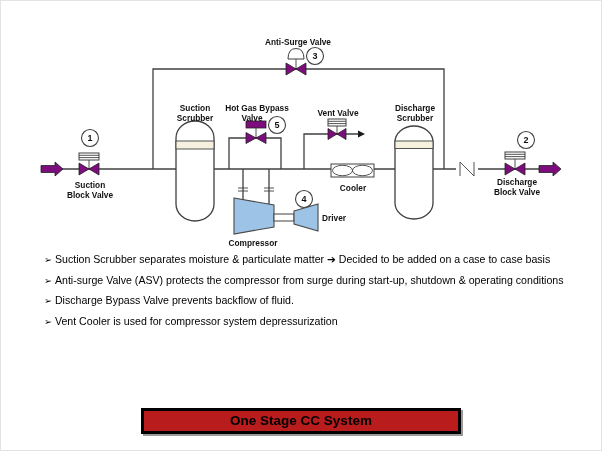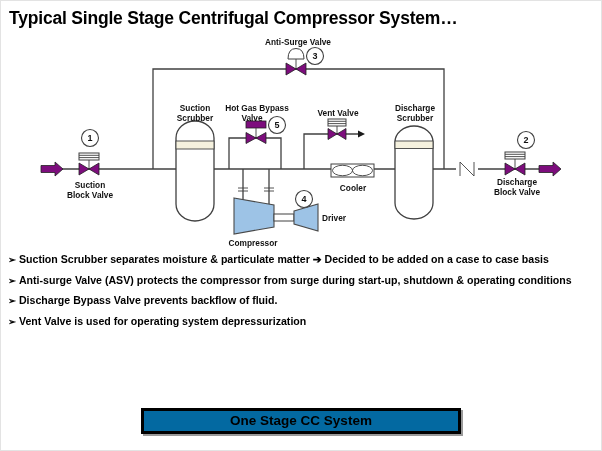--- a/index.html
+++ b/index.html
@@ -18,36 +18,35 @@
   .vessel{fill:#ffffff;stroke:#404040;stroke-width:1.3;}
   .band{fill:#F5F1DE;stroke:#404040;stroke-width:0.9;}
   .pv{fill:#7D0D7D;stroke:#222222;stroke-width:0.8;}
   .act{fill:#ffffff;stroke:#404040;stroke-width:1;}
   .equip{fill:#9DC3E6;stroke:#4a4a4a;stroke-width:1.1;}
   .tagc{fill:#ffffff;stroke:#404040;stroke-width:1.1;}
   .lbl{font-size:8.3px;font-weight:bold;fill:#111;text-anchor:middle;font-family:"Liberation Sans",sans-serif;}
   .tagn{font-size:9px;font-weight:bold;fill:#111;text-anchor:middle;font-family:"Liberation Sans",sans-serif;}
   .bullets{position:absolute;top:252px;left:7px;width:591px;}
   .bullet{
-    font-size:10.6px;font-weight:bold;line-height:1.25;color:#000;
-    margin-bottom:7.5px;padding-left:13px;text-indent:-13px;
+    font-size:10.6px;font-weight:normal;line-height:1.25;color:#000;
+    margin-bottom:7.5px;padding-left:13px;text-indent:-13px;margin-left:36px;
   }
   .bullet .marker{font-size:9.5px;padding-right:3px;}
   .banner{
     position:absolute;left:140px;top:407px;width:314px;height:20px;
-    background:#0369a1;border:3px solid #000;box-shadow:2px 2px 0 #9a9a9a;
+    background:#b91c1c;border:3px solid #000;box-shadow:2px 2px 0 #9a9a9a;
     text-align:center;font-size:13.5px;font-weight:bold;line-height:20px;color:#000;
   }
 </style>
 </head>
 <body>
 
 <div class="slide">
 
-  <div class="title">Typical Single Stage Centrifugal Compressor System…</div>
 
   <svg class="diagram" width="602" height="223" viewBox="0 0 602 223">
 
     <path class="pline" d="M152,138 V38 H443 V138"></path>
     <path class="pline" d="M60,138 H540"></path>
     <path class="pline" d="M303,138 V103 H358"></path>
     <path class="pline" d="M228,138 V107 H280 V138"></path>
     <path class="pline" d="M242,138 V169 M268,138 V174"></path>
     <path class="thin" d="M237,157 H247 M237,160 H247 M263,157 H273 M263,160 H273"></path>
 
@@ -152,18 +151,18 @@
     <text class="lbl" x="516" y="163.5">Block Valve</text>
     <text class="lbl" x="352" y="159.5">Cooler</text>
     <text class="lbl" x="252" y="215">Compressor</text>
     <text class="lbl" x="333" y="190">Driver</text>
   </svg>
 
   <div class="bullets">
     <div class="bullet"><span class="marker">➢</span><span>Suction Scrubber separates moisture &amp; particulate matter ➔ Decided to be added on a case to case basis</span></div>
     <div class="bullet"><span class="marker">➢</span><span>Anti-surge Valve (ASV) protects the compressor from surge during start-up, shutdown &amp; operating conditions</span></div>
     <div class="bullet"><span class="marker">➢</span><span>Discharge Bypass Valve prevents backflow of fluid.</span></div>
-    <div class="bullet"><span class="marker">➢</span><span>Vent Valve is used for operating system depressurization</span></div>
+    <div class="bullet"><span class="marker">➢</span><span>Vent Cooler is used for compressor system depressurization</span></div>
   </div>
 
   <div class="banner">One Stage CC System</div>
 
 </div>
 
 </body></html>

